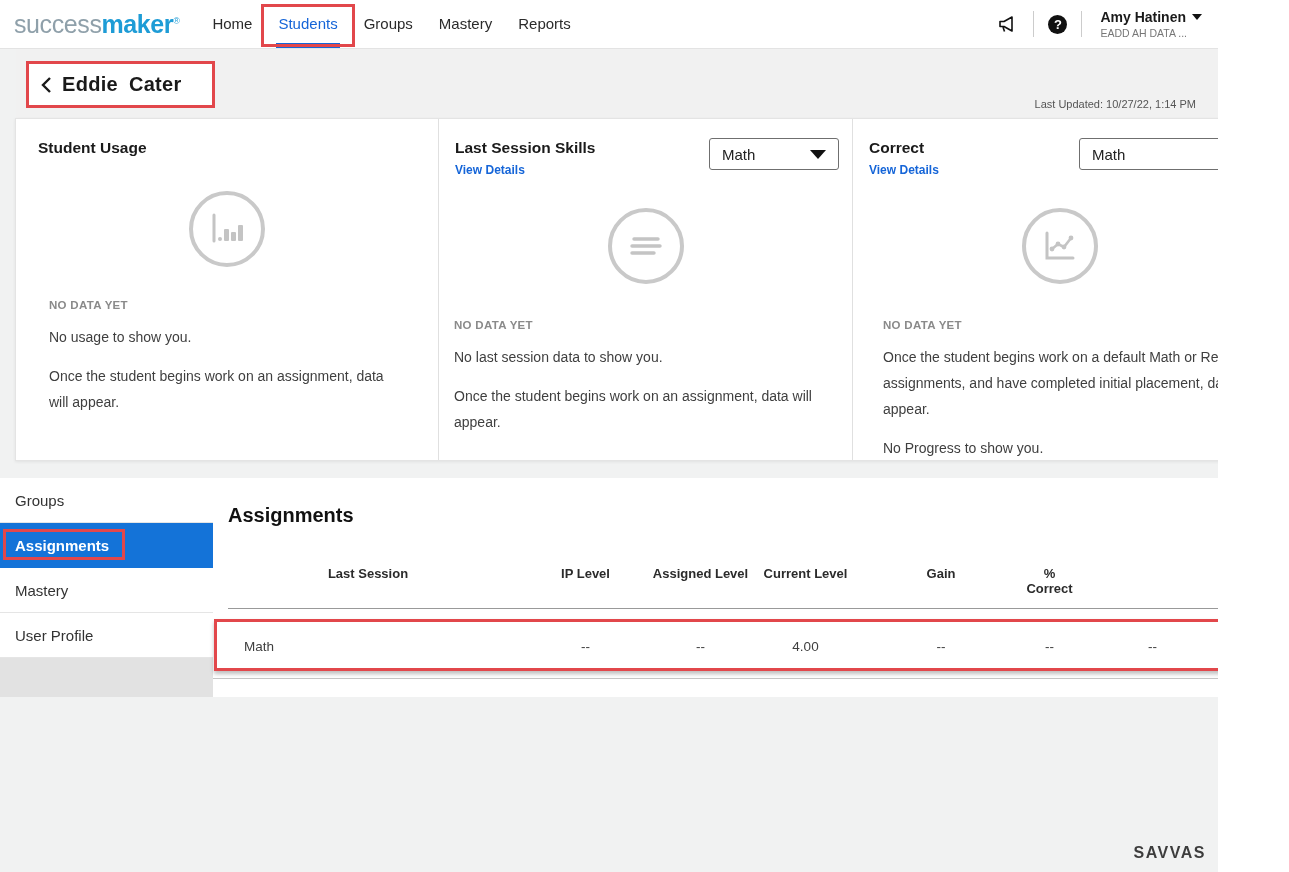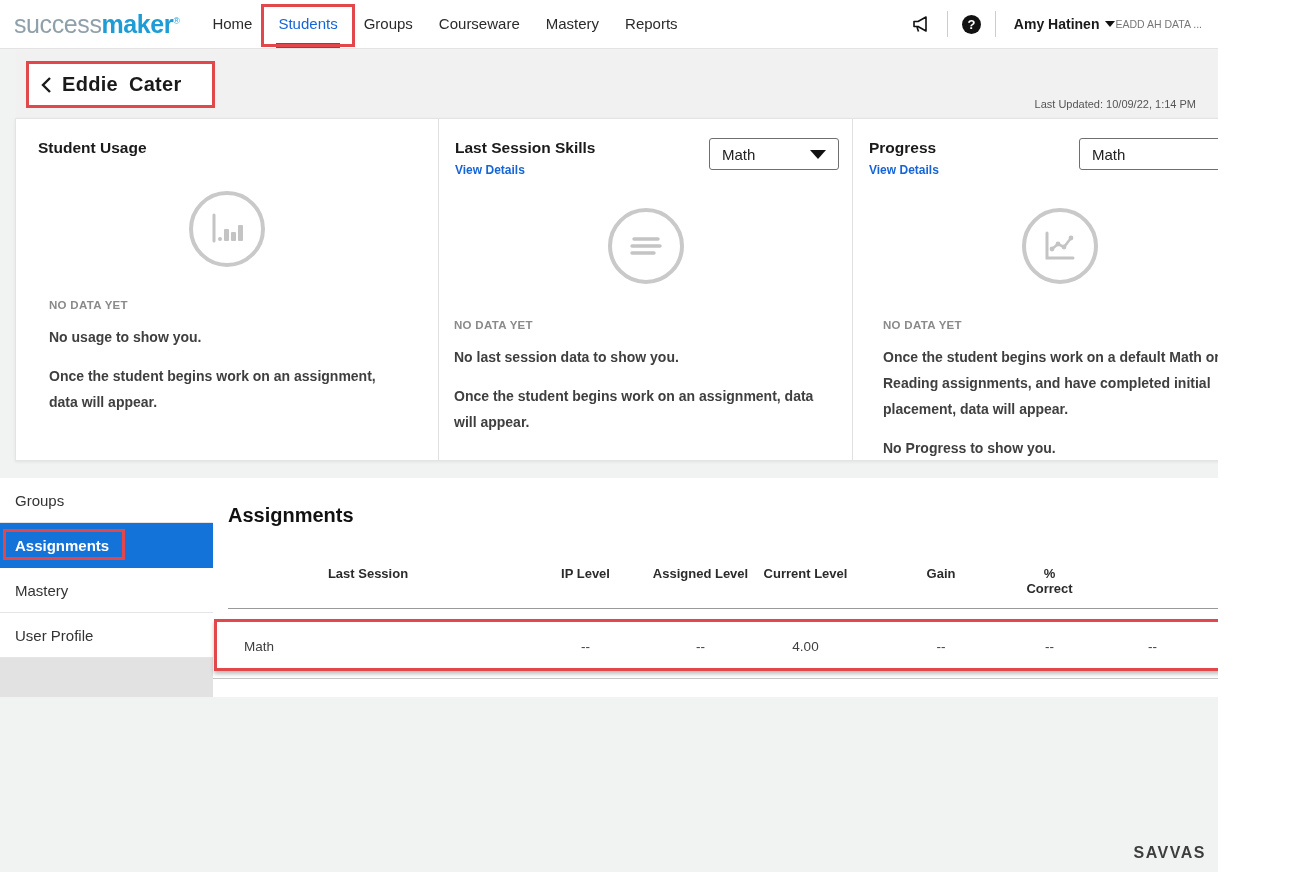--- a/index.html
+++ b/index.html
@@ -21,21 +21,21 @@
   .logo .reg{color:var(--brand-blue);font-size:9px;vertical-align:super;}
   .nav{display:flex;margin-left:20px;height:48px;}
   .nav-item{position:relative;padding:0 13px;font-size:15px;color:#2b2b2b;line-height:48px;cursor:pointer;white-space:nowrap;}
   .nav-item.selected{color:var(--accent-blue);}
   .nav-underline{position:absolute;left:11px;right:11px;bottom:0;height:5px;background:var(--accent-blue);}
   .nav-annotation{position:absolute;left:-4px;right:-4px;top:4px;bottom:1px;border:3px solid var(--annotation-red);pointer-events:none;}
   .header-right{margin-left:auto;display:flex;align-items:center;margin-right:16px;}
   .icon-btn{width:26px;height:26px;display:flex;align-items:center;justify-content:center;cursor:pointer;}
   .hdr-divider{width:1px;height:26px;background:#ccc;margin:0 14px;}
   .help-circle{width:19px;height:19px;border-radius:50%;background:#111;color:#fff;font-size:13px;font-weight:bold;display:flex;align-items:center;justify-content:center;cursor:pointer;}
-  .user{display:flex;align-items:flex-start;cursor:pointer;margin-left:4px;}
+  .user{display:flex;flex-direction:column;align-items:flex-start;cursor:pointer;margin-left:4px;}
   .user-name{font-size:14px;font-weight:bold;color:#1a1a1a;display:flex;align-items:center;gap:6px;}
   .caret-sm{width:0;height:0;border-left:5px solid transparent;border-right:5px solid transparent;border-top:6px solid #111;}
   .user-org{font-size:10.5px;color:#777;margin-top:2px;}
 
   
   .band{position:absolute;top:48px;left:16px;right:0;height:70px;background:var(--band-bg);}
   .student-box{position:absolute;left:10px;top:13px;height:47px;border:3px solid var(--annotation-red);display:flex;align-items:center;gap:10px;padding:0 30px 0 12px;background:#fff;}
   .student-name{font-size:20px;font-weight:bold;color:#1a1a1a;letter-spacing:0.3px;display:flex;gap:11px;}
   .last-updated{position:absolute;right:22px;bottom:8px;font-size:11px;color:#555;}
 
@@ -49,21 +49,21 @@
   .card-dropdown.wide{width:172px;right:15px;}
   .caret-down{width:0;height:0;border-left:8px solid transparent;border-right:8px solid transparent;border-top:9px solid #111;}
   .icon-wrap{position:absolute;left:50%;transform:translateX(-50%);width:76px;height:76px;}
   .c1 .icon-wrap{top:72px;} .c2 .icon-wrap{top:89px;} .c3 .icon-wrap{top:89px;}
   .icon-circle{width:76px;height:76px;border:4px solid var(--icon-gray);border-radius:50%;display:flex;align-items:center;justify-content:center;}
   .no-data{position:absolute;}
   .c1 .no-data{top:180px;left:33px;width:355px;}
   .c2 .no-data{top:200px;left:15px;width:360px;}
   .c3 .no-data{top:200px;left:30px;width:390px;}
   .no-data-label{font-size:11.5px;font-weight:bold;color:var(--muted-text);letter-spacing:0.3px;}
-  .no-data p{font-size:14px;color:var(--body-text);margin-top:13px;line-height:26px;font-weight:bold;}
+  .no-data p{font-size:14px;color:var(--body-text);margin-top:13px;line-height:26px;}
 
   
   .bottom{position:absolute;top:478px;left:0;width:1289px;height:219px;display:flex;}
   .sidebar{width:213px;display:flex;flex-direction:column;background:#fff;}
   .side-item{position:relative;height:45px;line-height:45px;padding-left:15px;font-size:15px;color:#333;background:#fff;border-bottom:1px solid var(--divider-gray);cursor:pointer;}
   .side-item.selected{background:var(--sidebar-selected-blue);color:#fff;font-weight:bold;border-bottom:none;}
   .side-item.selected::after{content:"";position:absolute;right:-12px;top:50%;transform:translateY(-50%);border-top:11px solid transparent;border-bottom:11px solid transparent;border-left:12px solid var(--sidebar-selected-blue);}
   .side-annotation{position:absolute;left:3px;top:6px;width:122px;height:31px;border:3px solid var(--annotation-red);pointer-events:none;}
   .side-filler{flex:1;background:var(--sidebar-footer-gray);}
   .main{flex:1;background:#fff;position:relative;}
@@ -94,21 +94,20 @@
       <span class="p1">success</span><span class="p2">maker</span><span class="reg">®</span>
     </div>
     <div class="nav">
       <div class="nav-item"><span>Home</span></div>
       <div class="nav-item selected">
         <span>Students</span>
         <div class="nav-underline"></div>
         <div class="nav-annotation"></div>
       </div>
       <div class="nav-item"><span>Groups</span></div>
-      <div class="nav-item"><span>Courseware</span></div>
       <div class="nav-item"><span>Mastery</span></div>
       <div class="nav-item"><span>Reports</span></div>
     </div>
     <div class="header-right">
       <div class="icon-btn">
         <svg width="20" height="20" viewBox="0 0 20 20">
           <path d="M16 3 L8 7.5 L4 7.5 L4 12.5 L8 12.5 L16 17 Z" fill="none" stroke="#111" stroke-width="1.6" stroke-linejoin="round"></path>
           <path d="M7 13 L8.5 17.5" stroke="#111" stroke-width="1.6"></path>
         </svg>
       </div>
@@ -130,21 +129,21 @@
   <div class="band">
     <div class="student-box">
       <svg width="11" height="18" viewBox="0 0 11 18">
         <polyline points="9,2 2,9 9,16" fill="none" stroke="#1a1a1a" stroke-width="2.4"></polyline>
       </svg>
       <div class="student-name">
         <span>Eddie</span>
         <span>Cater</span>
       </div>
     </div>
-    <div class="last-updated">Last Updated: 10/09/22, 1:14 PM</div>
+    <div class="last-updated">Last Updated: 10/27/22, 1:14 PM</div>
   </div>
 
   <div class="cards">
 
     <div class="card c1">
       <div class="card-title">Student Usage</div>
       <div class="icon-wrap">
         <div class="icon-circle">
           <svg width="36" height="32" viewBox="0 0 36 32">
             <path d="M5 2 v26" stroke="#c4c4c4" stroke-width="3" stroke-linecap="round"></path>
@@ -179,21 +178,21 @@
         </div>
       </div>
       <div class="no-data">
         <div class="no-data-label">NO DATA YET</div>
         <p>No last session data to show you.</p>
         <p>Once the student begins work on an assignment, data will appear.</p>
       </div>
     </div>
 
     <div class="card c3">
-      <div class="card-title">Progress</div>
+      <div class="card-title">Correct</div>
       <div class="view-details">View Details</div>
       <div class="card-dropdown wide">
         <span>Math</span>
         <span class="caret-down"></span>
       </div>
       <div class="icon-wrap">
         <div class="icon-circle">
           <svg width="36" height="34" viewBox="0 0 36 34">
             <path d="M5 4 V29 H31" fill="none" stroke="#c4c4c4" stroke-width="3" stroke-linecap="round"></path>
             <path d="M10 20 L16 15 L22 18 L29 9" fill="none" stroke="#c4c4c4" stroke-width="2.6" stroke-linecap="round"></path>

